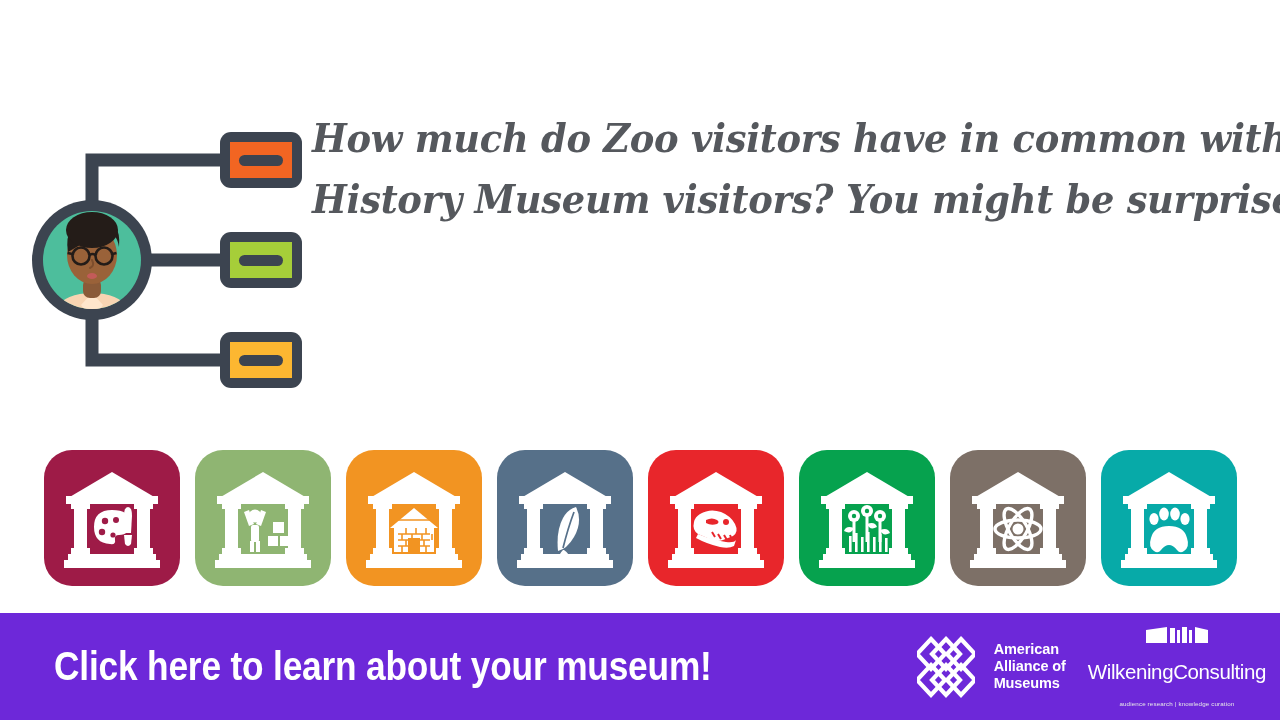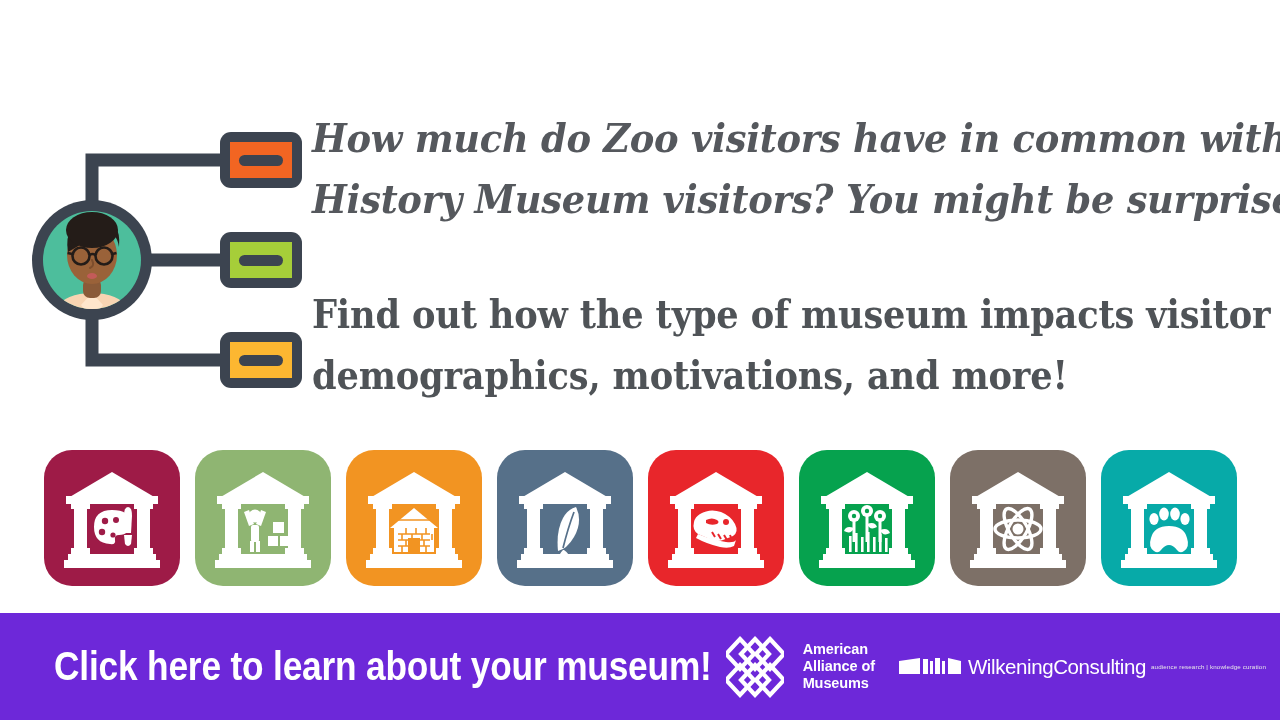--- a/index.html
+++ b/index.html
@@ -135,23 +135,23 @@
     color: #ffffff;
     font-family: "Liberation Sans", sans-serif;
     font-weight: 700;
     font-size: 14.5px;
     line-height: 1.18;
     white-space: pre-line;
     letter-spacing: -0.1px;
   }
   #wc-logo {
     display: flex;
-    flex-direction: row;
+    flex-direction: column;
     align-items: center;
-    gap: 5px;
+    gap: 16px;
   }
   #wc-wordmark {
     color: #ffffff;
     font-family: "Liberation Sans", sans-serif;
     font-weight: 400;
     font-size: 20.5px;
     letter-spacing: -0.4px;
     white-space: nowrap;
   }
   #wc-tagline {
@@ -225,24 +225,20 @@
         <rect x="209" y="243" width="44" height="11" rx="5.5" fill="#3c4450"></rect>
       </g>
     </svg>
   </div>
 
   <div id="headline-block">
     <p class="headline-italic">How much do Zoo visitors have in common with</p>
     <p class="headline-italic">History Museum visitors? You might be surprised.</p>
   </div>
 
-  <div id="subhead-block">
-    <p class="headline-bold">Find out how the type of museum impacts visitor</p>
-    <p class="headline-bold">demographics, motivations, and more!</p>
-  </div>
 </div>
 
 <div id="icon-strip">
 
   <div class="museum-tile" style="background:#9e1b47">
     <svg viewBox="0 0 136 136">
       <g fill="#ffffff">
         <path d="M68 22 L112 48 L24 48 Z"></path>
         <rect x="22" y="46" width="92" height="8"></rect>
         <rect x="30" y="56" width="13" height="44"></rect>

